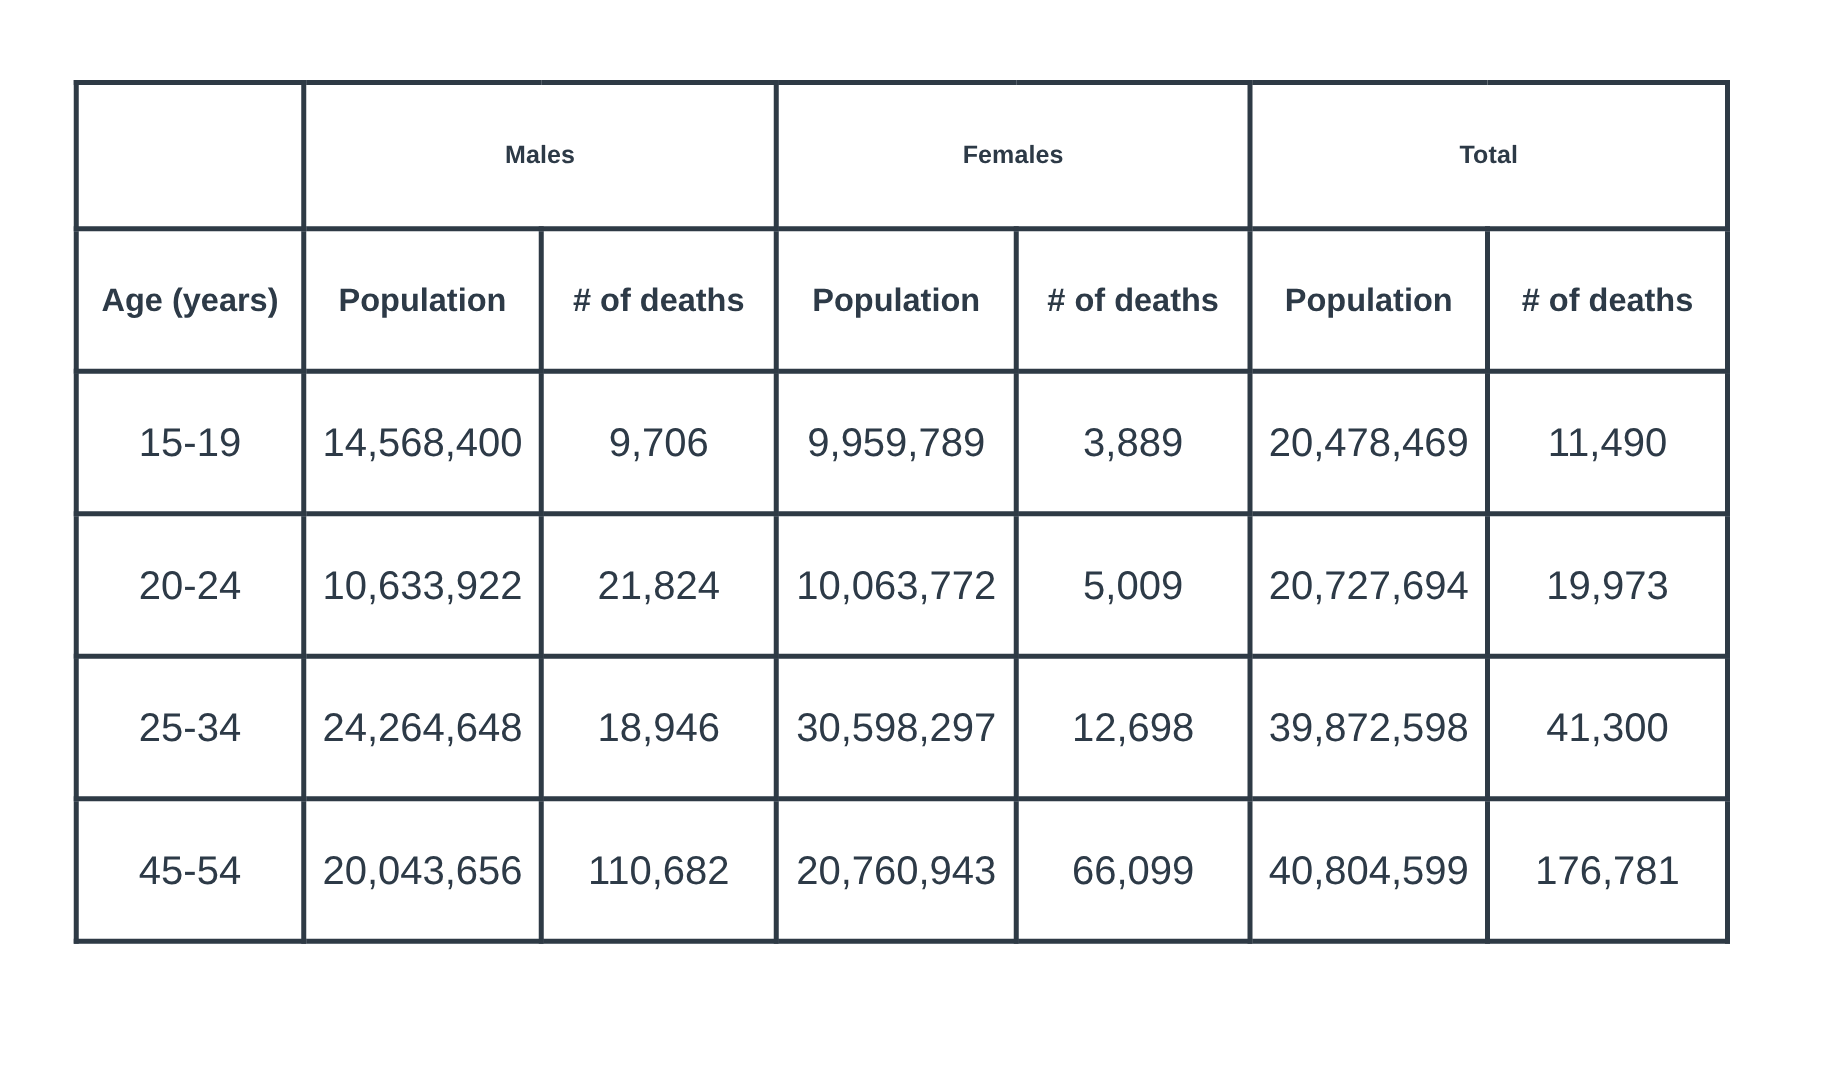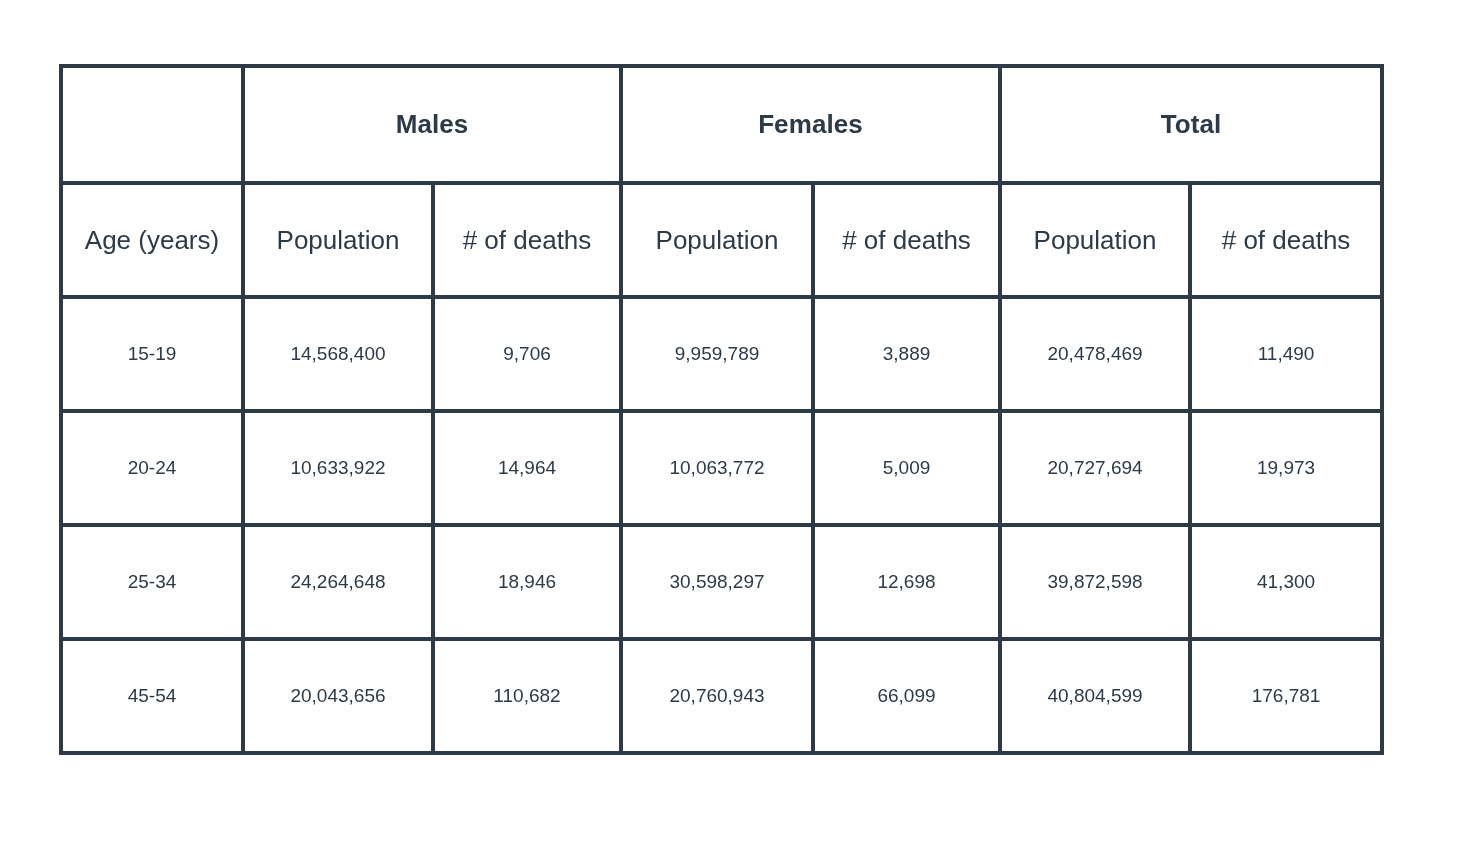--- a/index.html
+++ b/index.html
@@ -55,39 +55,39 @@
   col.c-mpop     { width: 190px; }
   col.c-mdth     { width: 188px; }
   col.c-fpop     { width: 192px; }
   col.c-fdth     { width: 187px; }
   col.c-tpop     { width: 190px; }
   col.c-tdth     { width: 192px; }
 
   
   tr.group-row th {
     height: 113px;
-    font-size: 26px;
+    font-size: 20px;
     font-weight: bold;
     letter-spacing: 0.1px;
   }
   tr.group-row th.spacer-cell {
     font-size: 0;
   }
 
   
   tr.subhead-row th {
     height: 110px;
     font-size: 26px;
-    font-weight: normal;
+    font-weight: bold;
   }
 
   
   tr.data-row td {
     height: 110px;
-    font-size: 19px;
+    font-size: 32px;
     font-weight: normal;
   }
 </style>
 </head>
 <body>
 
 <div class="page">
   <div class="table-wrap">
     <table class="data-table">
       <colgroup>
@@ -122,21 +122,21 @@
           <td>14,568,400</td>
           <td>9,706</td>
           <td>9,959,789</td>
           <td>3,889</td>
           <td>20,478,469</td>
           <td>11,490</td>
         </tr>
         <tr class="data-row">
           <td>20-24</td>
           <td>10,633,922</td>
-          <td>14,964</td>
+          <td>21,824</td>
           <td>10,063,772</td>
           <td>5,009</td>
           <td>20,727,694</td>
           <td>19,973</td>
         </tr>
         <tr class="data-row">
           <td>25-34</td>
           <td>24,264,648</td>
           <td>18,946</td>
           <td>30,598,297</td>

